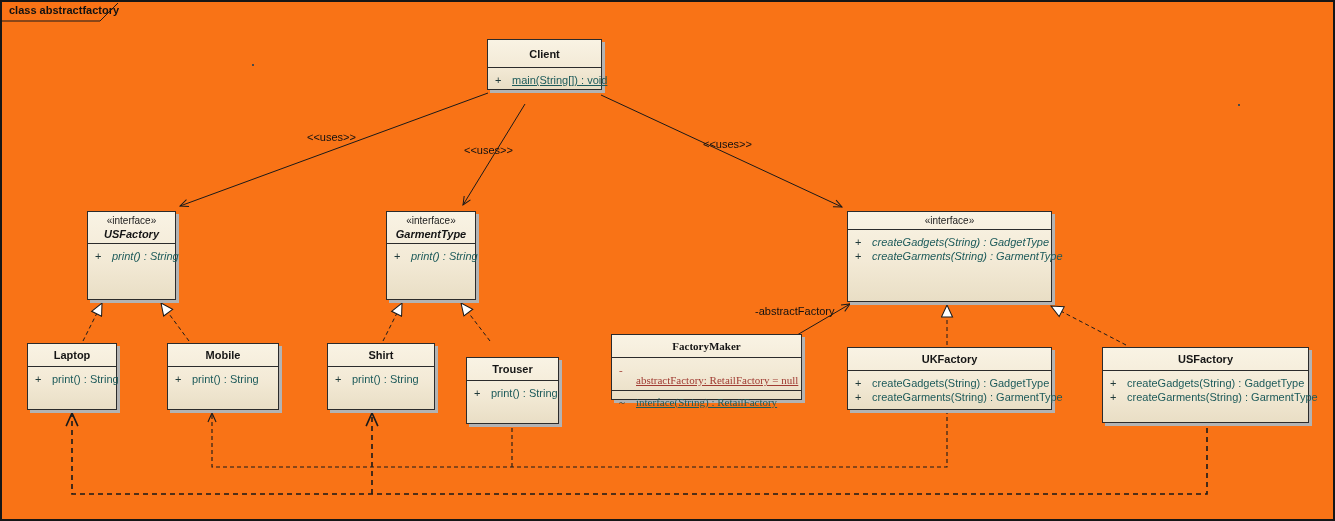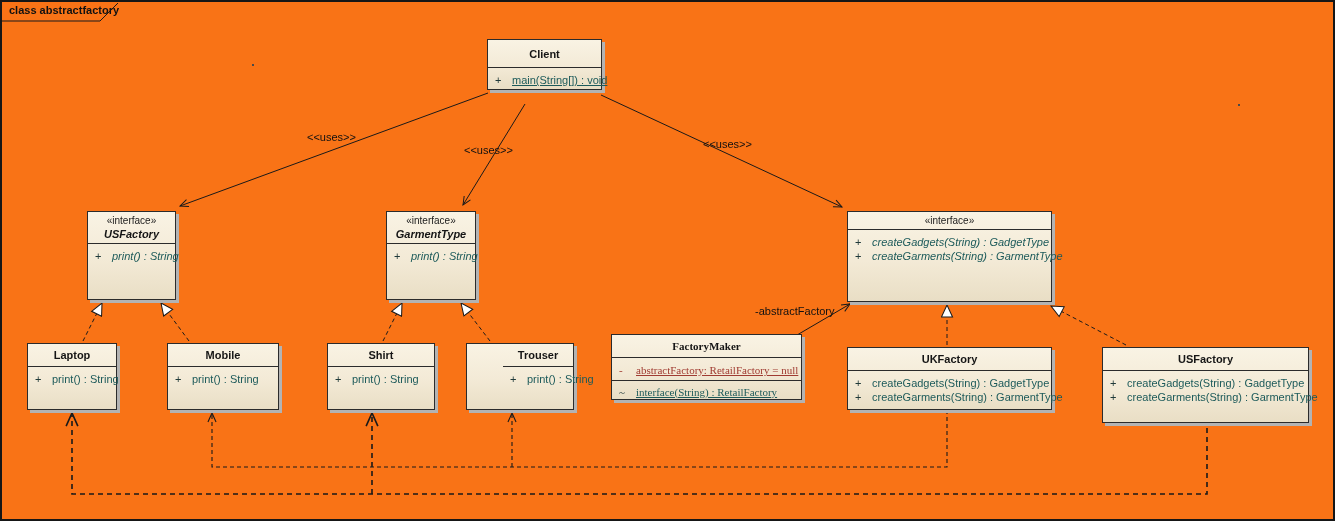--- a/index.html
+++ b/index.html
@@ -28,21 +28,21 @@
   .hdr.h-simple{height:22px;display:flex;align-items:center;justify-content:center;}
   .hdr.h-iface{padding:3px 0 2px 0;}
   .cname{font-size:11px;font-weight:bold;color:#151515;line-height:14px;}
   .stereo{font-size:10px;color:#1a1a1a;line-height:12px;}
   .it{font-style:italic;}
   .comp{padding:5px 0 2px 0;}
   .mrow{display:flex;font-size:11px;line-height:14px;padding:0 4px 0 7px;white-space:nowrap;}
   .vis{width:17px;flex:none;color:#203a3a;}
   .sig{color:#1c5a5a;text-align:right;}
   .sig.u{text-decoration:underline;}
-  .sig.red{color:#a03b32;}
+  .sig.red{color:#a03b32;margin-top:10px;}
   .comp.ops2{border-top:1px solid #2b2b2b;margin-top:3px;padding-top:4px;}
   
   .clabel{position:absolute;font-size:11px;color:#111;z-index:3;white-space:nowrap;background:transparent;}
   
   #wires{position:absolute;left:0;top:0;z-index:1;}
   .ln{stroke:#1a1a1a;stroke-width:1;fill:none;}
   .dash{stroke-dasharray:4,3;}
   .dep{stroke-width:1.6;stroke-dasharray:5,4;}
   .depthin{stroke-width:1.1;stroke-dasharray:4,3;}
   .speck{position:absolute;width:2px;height:2px;background:#4a4a4a;z-index:1;}
@@ -177,21 +177,21 @@
       <span class="cname">Shirt</span>
     </div>
     <div class="comp">
       <div class="mrow">
         <span class="vis">+</span>
         <span class="sig">print() : String</span>
       </div>
     </div>
   </div>
 
-  <div class="ucls" style="left:464px;top:341px;width:108px;height:67px;padding-left:36px;">
+  <div class="ucls" style="left:464px;top:355px;width:93px;height:67px;">
     <div class="hdr h-simple">
       <span class="cname">Trouser</span>
     </div>
     <div class="comp">
       <div class="mrow">
         <span class="vis">+</span>
         <span class="sig">print() : String</span>
       </div>
     </div>
   </div>

